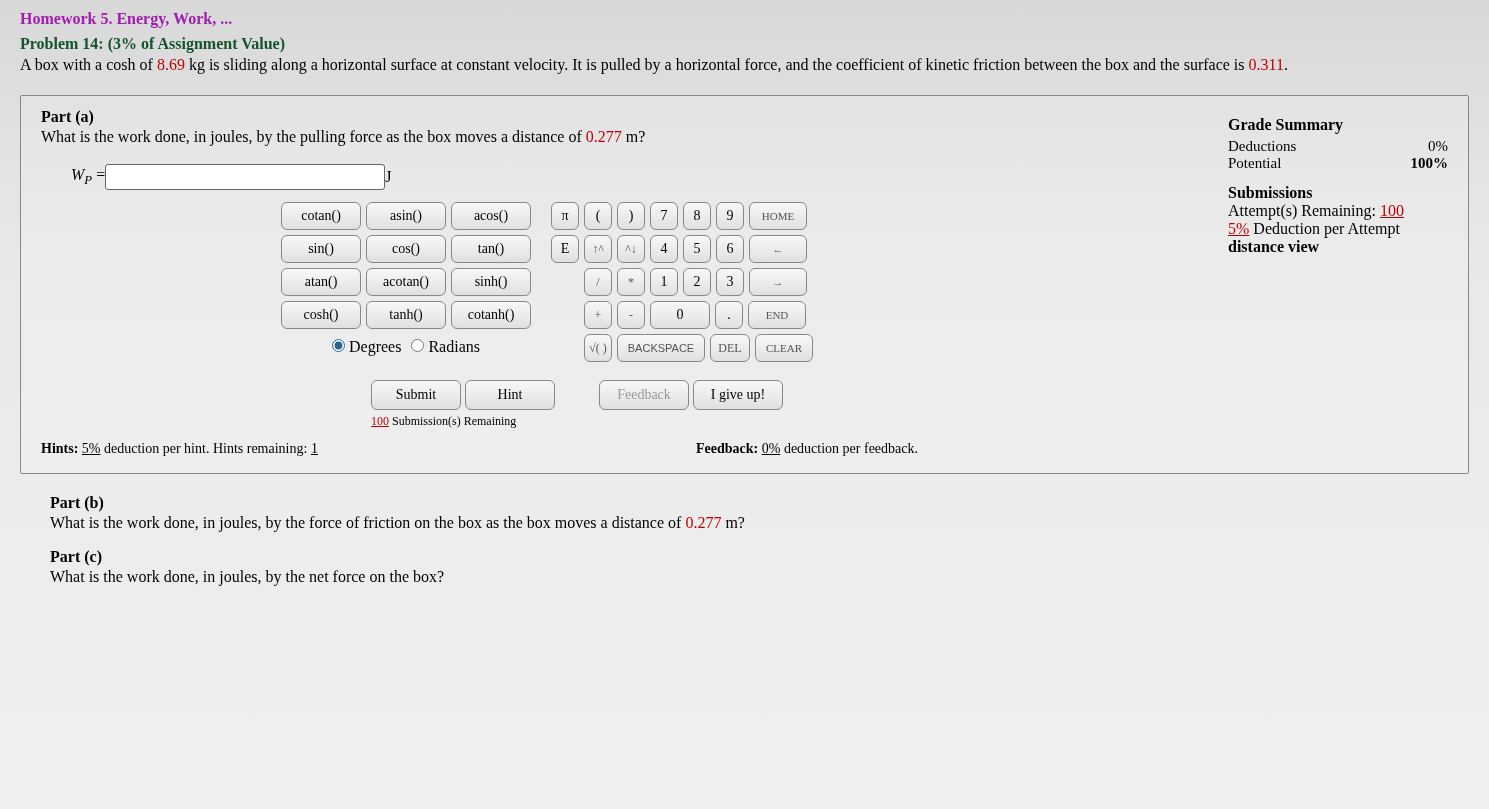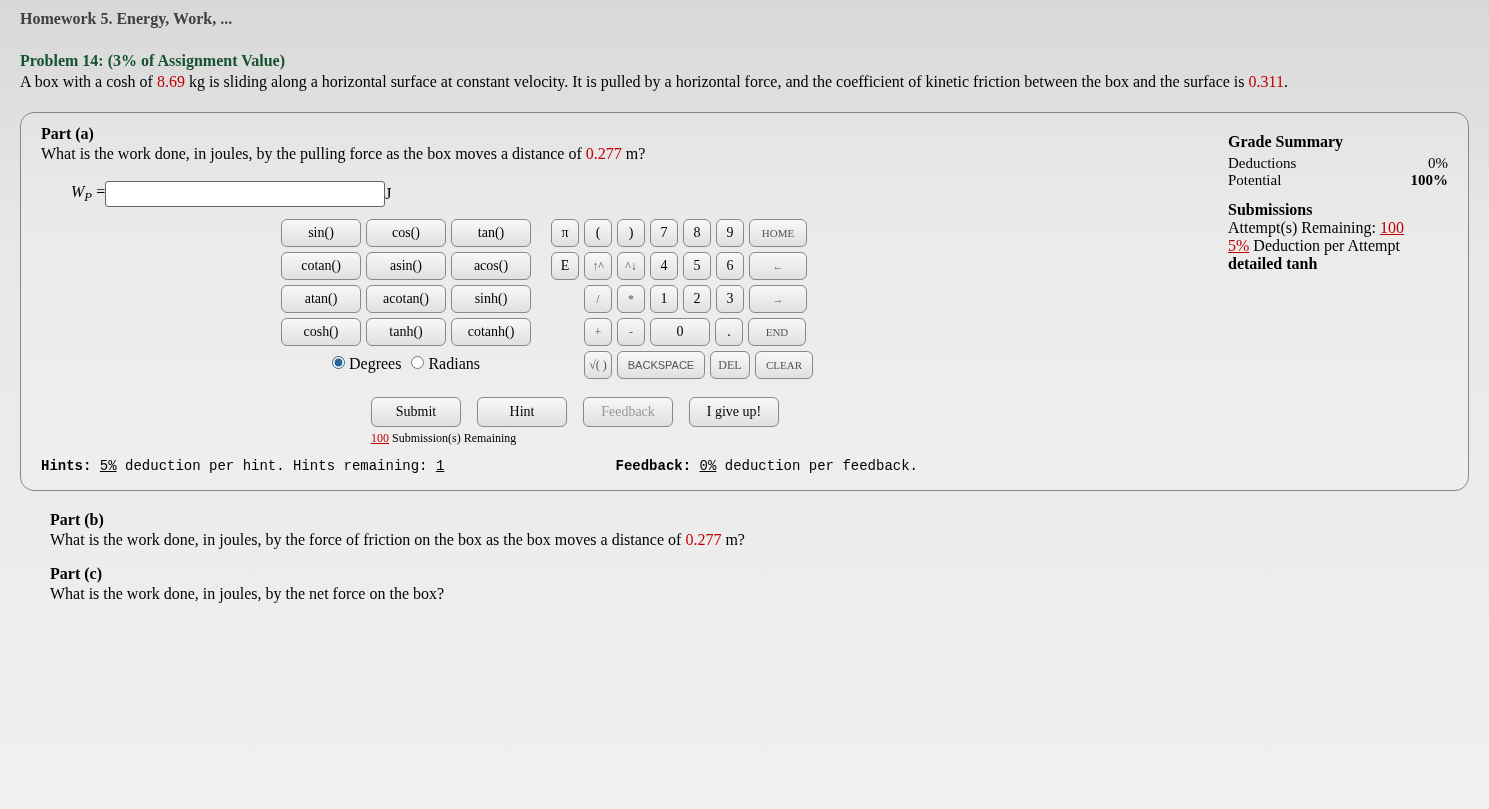--- a/index.html
+++ b/index.html
@@ -4,28 +4,28 @@
 <style>
 * { box-sizing: border-box; margin: 0; padding: 0; }
 body {
   font-family: Georgia, 'Times New Roman', serif;
   font-size: 16px;
   background: linear-gradient(to bottom, #d8d8d8 0%, #e8e8e8 30%, #f0f0f0 100%);
   color: #000;
   padding: 10px 20px;
   min-height: 809px;
 }
-.header-line { font-weight: bold; color: #404040; margin-bottom: 24px; }
+.header-line { font-weight: bold; color: #a21caf; margin-bottom: 7px; }
 .problem-title { font-weight: bold; color: #14532d; }
 .problem-text { color: #000; line-height: 1.5; margin-bottom: 20px; }
 .num-red { color: #c00000; }
 .num-underline { color: #c00000; text-decoration: underline; }
 .part-box {
   border: 1px solid #888;
-  border-radius: 14px;
+  border-radius: 2px;
   padding: 12px 20px 16px 20px;
   background: rgba(255,255,255,0.15);
   margin-bottom: 20px;
   display: flex;
   gap: 30px;
 }
 .part-left { flex: 1; }
 .part-right { width: 220px; }
 .part-label { font-weight: bold; margin-bottom: 2px; }
 .part-question { margin-bottom: 18px; }
@@ -61,26 +61,26 @@
 }
 .func-btn { width: 80px; height: 28px; }
 .key-btn { width: 28px; height: 28px; }
 .small-btn { width: 28px; height: 28px; font-size: 12px; color: #555; }
 .wide-btn { width: 58px; height: 28px; font-size: 11px; color: #555; }
 .wider-btn { width: 88px; height: 28px; font-size: 11px; color: #555; border: 1px solid #888; border-radius: 6px; background: linear-gradient(#f8f8f8,#e0e0e0); cursor: pointer; display: inline-flex; align-items: center; justify-content: center; }
 .num-grid { display: flex; flex-direction: column; gap: 5px; }
 .num-row { display: flex; gap: 5px; }
 .angle-row { display: flex; gap: 10px; justify-content: center; margin-top: 4px; font-family: serif; }
 .angle-row label { font-family: Georgia, serif; }
-.action-row { display: flex; gap: 16px; margin-left: 330px; margin-top: 18px; }
+.action-row { display: flex; gap: 4px; margin-left: 330px; margin-top: 18px; }
 .action-btn { width: 90px; height: 30px; font-size: 14px; }
-.action-btn.disabled { color: #999; }
+.action-btn.disabled { color: #999; margin-left: 40px; }
 .sub-remaining { margin-left: 330px; margin-top: 4px; font-size: 12px; }
 .sub-remaining .num { color: #c00000; text-decoration: underline; }
-.hints-row { display: flex; justify-content: space-between; margin-top: 12px; font-size: 14px; font-family: Liberation Mono, monospace; }
+.hints-row { display: flex; justify-content: space-between; margin-top: 12px; font-size: 14px; }
 .hints-row .lbl { font-weight: bold; }
 .hints-row .ul { text-decoration: underline; }
 .summary-title { font-weight: bold; margin-bottom: 4px; }
 .summary-line { display: flex; justify-content: space-between; font-size: 15px; }
 .summary-block { margin-top: 8px; margin-bottom: 12px; }
 .sub-title { font-weight: bold; margin-top: 10px; }
 .detail-link { font-weight: bold; }
 .part-b, .part-c { margin-left: 30px; margin-bottom: 16px; }
 .zero-btn { width: 60px; height: 28px; }
 input[type="radio"] { accent-color: #2a6496; }
@@ -109,28 +109,28 @@
     </div>
     <div class="answer-row">
       <span><span class="answer-var">W</span><span class="answer-sub">P</span><span> = </span></span>
       <input type="text" class="answer-input" style="">
       <span class="unit">J</span>
     </div>
 
     <div class="calc-area">
       <div class="func-grid">
         <div class="func-row">
+          <button class="func-btn">cotan()</button>
+          <button class="func-btn">asin()</button>
+          <button class="func-btn">acos()</button>
+        </div>
+        <div class="func-row">
           <button class="func-btn">sin()</button>
           <button class="func-btn">cos()</button>
           <button class="func-btn">tan()</button>
-        </div>
-        <div class="func-row">
-          <button class="func-btn">cotan()</button>
-          <button class="func-btn">asin()</button>
-          <button class="func-btn">acos()</button>
         </div>
         <div class="func-row">
           <button class="func-btn">atan()</button>
           <button class="func-btn">acotan()</button>
           <button class="func-btn">sinh()</button>
         </div>
         <div class="func-row">
           <button class="func-btn">cosh()</button>
           <button class="func-btn">tanh()</button>
           <button class="func-btn">cotanh()</button>
@@ -217,21 +217,21 @@
           <span>0%</span>
         </div>
       <div class="summary-line">
           <span>Potential</span>
           <span style="font-weight:bold">100%</span>
         </div>
     </div>
     <div class="sub-title">Submissions</div>
     <div><span>Attempt(s) Remaining: </span><span class="num-underline">100</span></div>
     <div><span class="num-underline">5%</span><span> Deduction per Attempt</span></div>
-    <div class="detail-link">detailed tanh</div>
+    <div class="detail-link">distance view</div>
   </div>
 </div>
 
 <div class="part-b">
   <div class="part-label">Part (b)</div>
   <div>
     <span>What is the work done, in joules, by the force of friction on the box as the box moves a distance of </span><span class="num-red">0.277</span><span>  m?</span>
   </div>
 </div>
 

